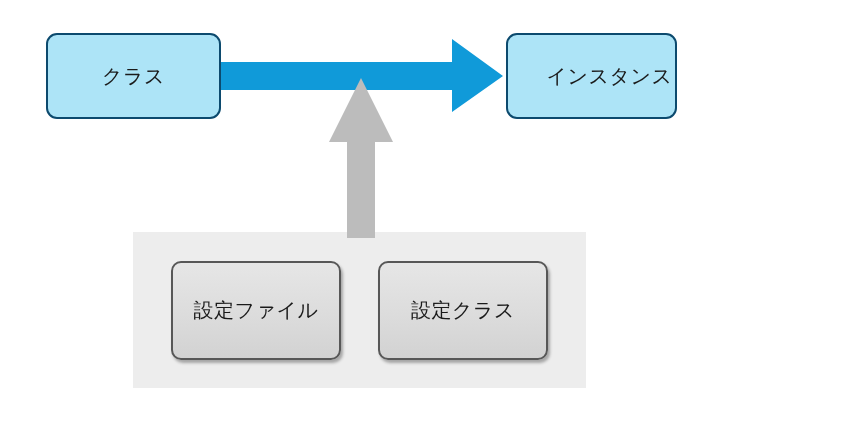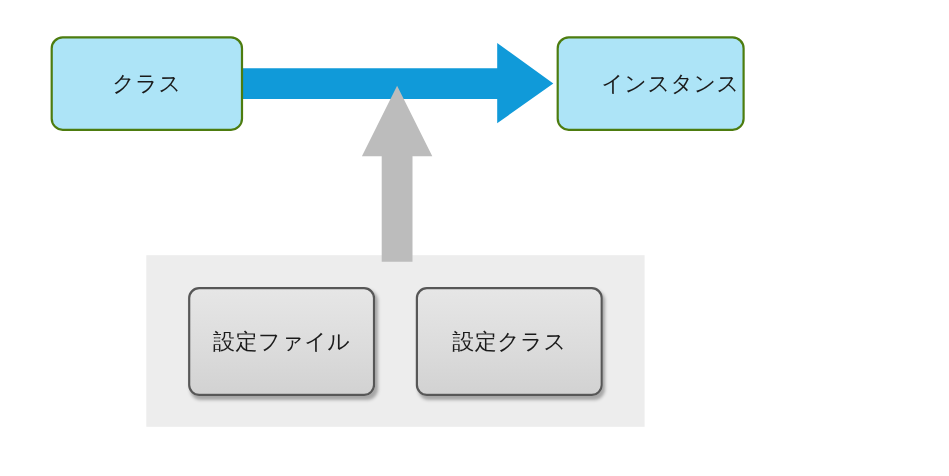--- a/index.html
+++ b/index.html
@@ -27,21 +27,21 @@
     height: 156px;
     background: #ededed;
     box-sizing: border-box;
   }
 
   
   .blue-box {
     position: absolute;
     box-sizing: border-box;
     background: #ade4f7;
-    border: 2px solid #4d7c0f;
+    border: 2px solid #0c4a6e;
     border-radius: 11px;
     display: flex;
     align-items: center;
     justify-content: center;
   }
   .blue-box .label {
     font-size: 20px;
     color: #1a1a1a;
     letter-spacing: 0.5px;
     white-space: nowrap;

